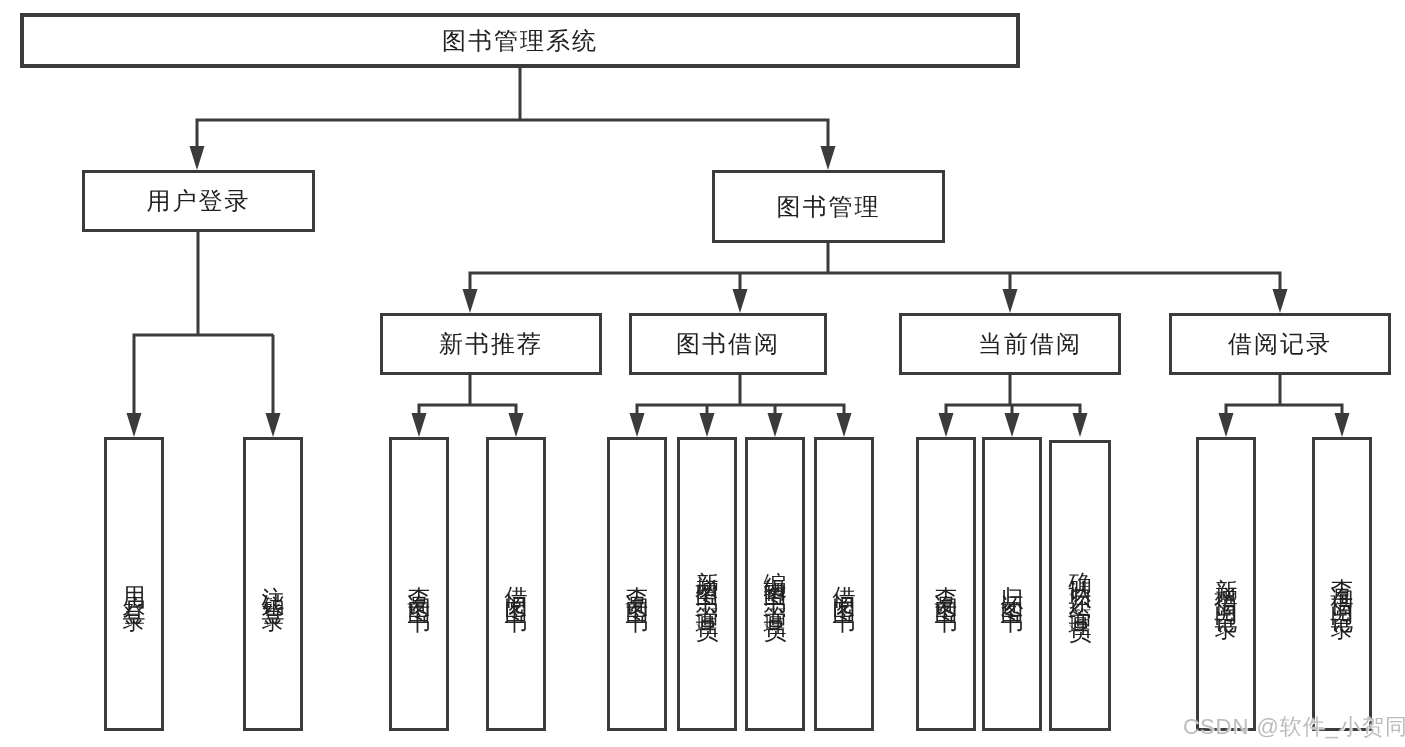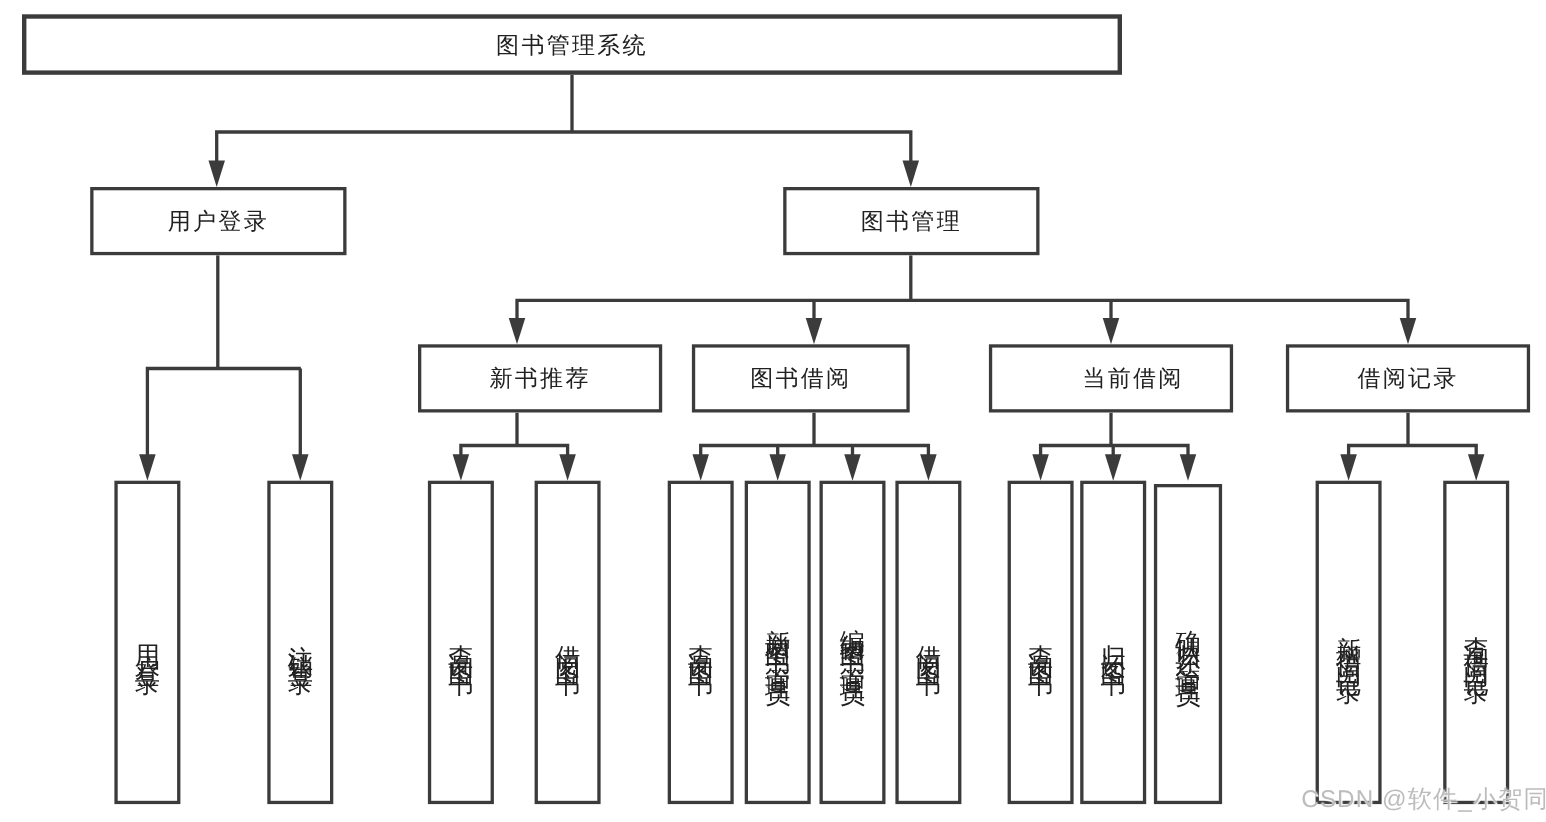--- a/index.html
+++ b/index.html
@@ -22,21 +22,21 @@
     position: absolute;
     box-sizing: border-box;
     background: #ffffff;
     border: 3px solid #3b3b3b;
     display: flex;
     align-items: center;
     justify-content: center;
     z-index: 2;
   }
   .hbox {
-    font-size: 21px;
+    font-size: 24px;
     letter-spacing: 2px;
     white-space: nowrap;
   }
   .root-box { border-width: 4px; }
   .vbox span {
     writing-mode: vertical-rl;
     text-orientation: mixed;
     font-size: 23px;
     line-height: 1;
     letter-spacing: 8px;
@@ -93,21 +93,21 @@
     </g>
   </svg>
 
   <div class="node hbox root-box" style="left:20px; top:13px; width:1000px; height:55px;">
     <span>图书管理系统</span>
   </div>
 
   <div class="node hbox" style="left:82px; top:170px; width:233px; height:62px;">
     <span>用户登录</span>
   </div>
-  <div class="node hbox" style="left:712px; top:170px; width:233px; height:62px;">
+  <div class="node hbox" style="left:712px; top:170px; width:233px; height:73px;">
     <span>图书管理</span>
   </div>
 
   <div class="node hbox" style="left:380px; top:313px; width:222px; height:62px;">
     <span>新书推荐</span>
   </div>
   <div class="node hbox" style="left:629px; top:313px; width:198px; height:62px;">
     <span>图书借阅</span>
   </div>
   <div class="node hbox" style="left:899px; top:313px; width:222px; height:62px;padding-left:40px;">

